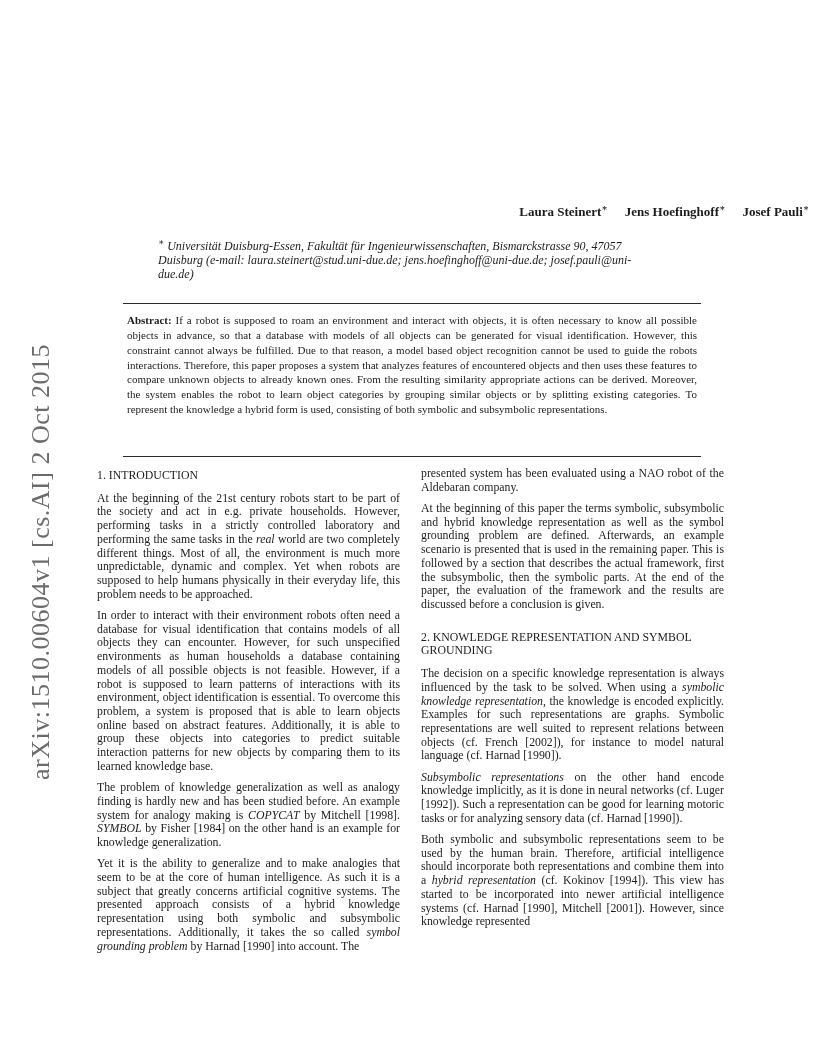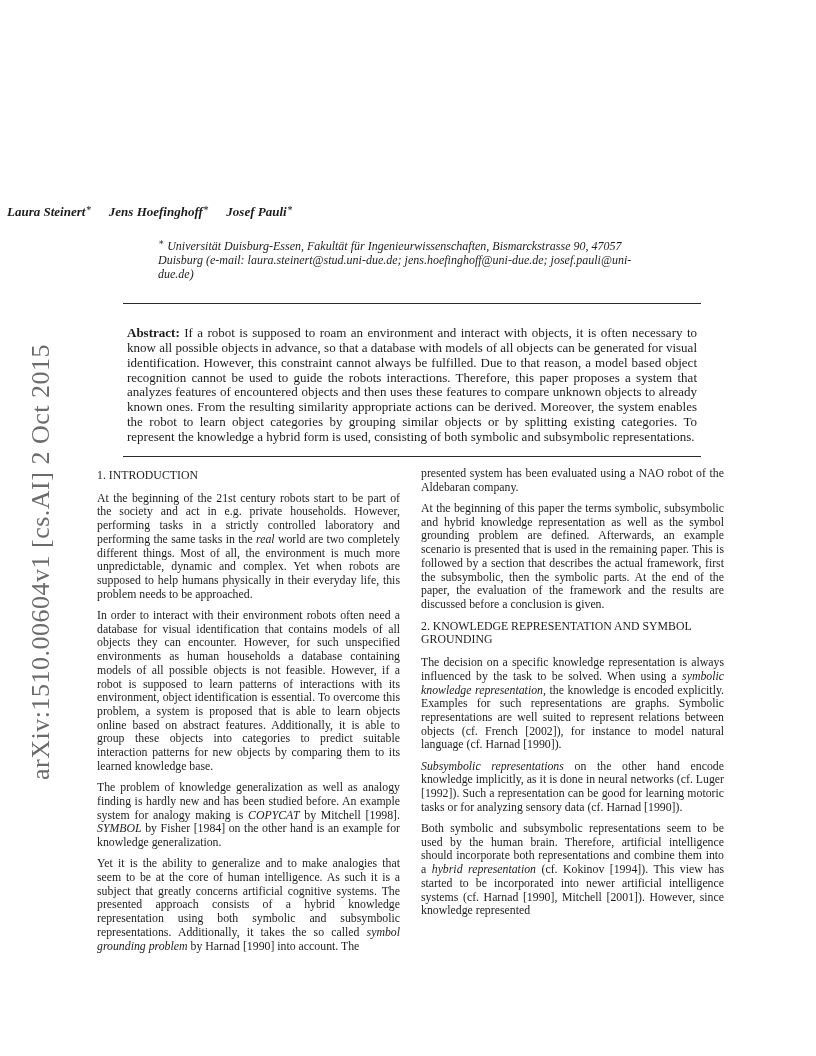--- a/index.html
+++ b/index.html
@@ -29,24 +29,23 @@
     margin: 0;
     text-align: center;
     font-size: 19.5px;
     line-height: 21.5px;
     font-weight: bold;
   }
   .author-line {
     position: absolute;
     top: 203px; left: 0;
     width: 100%;
-    text-align: left;
+    text-align: right;
     font-size: 13px;
     font-weight: bold;
-    font-style: italic;
   }
   .author { margin: 0 7px; }
   .author sup { font-size: 9px; }
   .affiliation {
     position: absolute;
     top: 236px; left: 50%;
     transform: translateX(-50%);
     width: 500px;
     text-align: left;
     font-style: italic;
@@ -58,24 +57,24 @@
     position: absolute;
     left: 123px; width: 578px;
     border: none;
     border-top: 1.4px solid #2a2a2a;
     margin: 0;
   }
   .rule-top { top: 303px; }
   .rule-bottom { top: 456px; }
   .abstract {
     position: absolute;
-    top: 326px; left: 127px;
+    top: 313px; left: 127px;
     width: 570px;
     text-align: justify;
-    font-size: 13px;
+    font-size: 11px;
     line-height: 14.85px;
   }
   .abstract-label { font-weight: bold; }
   .columns {
     position: absolute;
     top: 467px; left: 97px;
     width: 627px;
     display: flex;
     gap: 21px;
   }
@@ -87,21 +86,21 @@
   }
   .col p { margin: 0 0 7.5px 0; font-family: Liberation Serif, serif; }
   .sec-heading {
     margin: 2px 0 9px 0;
     text-align: left;
     font-size: 11.8px;
     line-height: 13.72px;
     font-weight: normal;
   }
   .sec-heading + p { margin-top: 0; }
-  .col p + .sec-heading { margin-top: 8px; }
+  .col p + .sec-heading { margin-top: 19px; }
   .it { font-style: italic; }
 </style>
 </head>
 <body>
 
 <div class="page">
 
   <div class="arxiv-strip">arXiv:1510.00604v1  [cs.AI]  2 Oct 2015</div>
 
 

